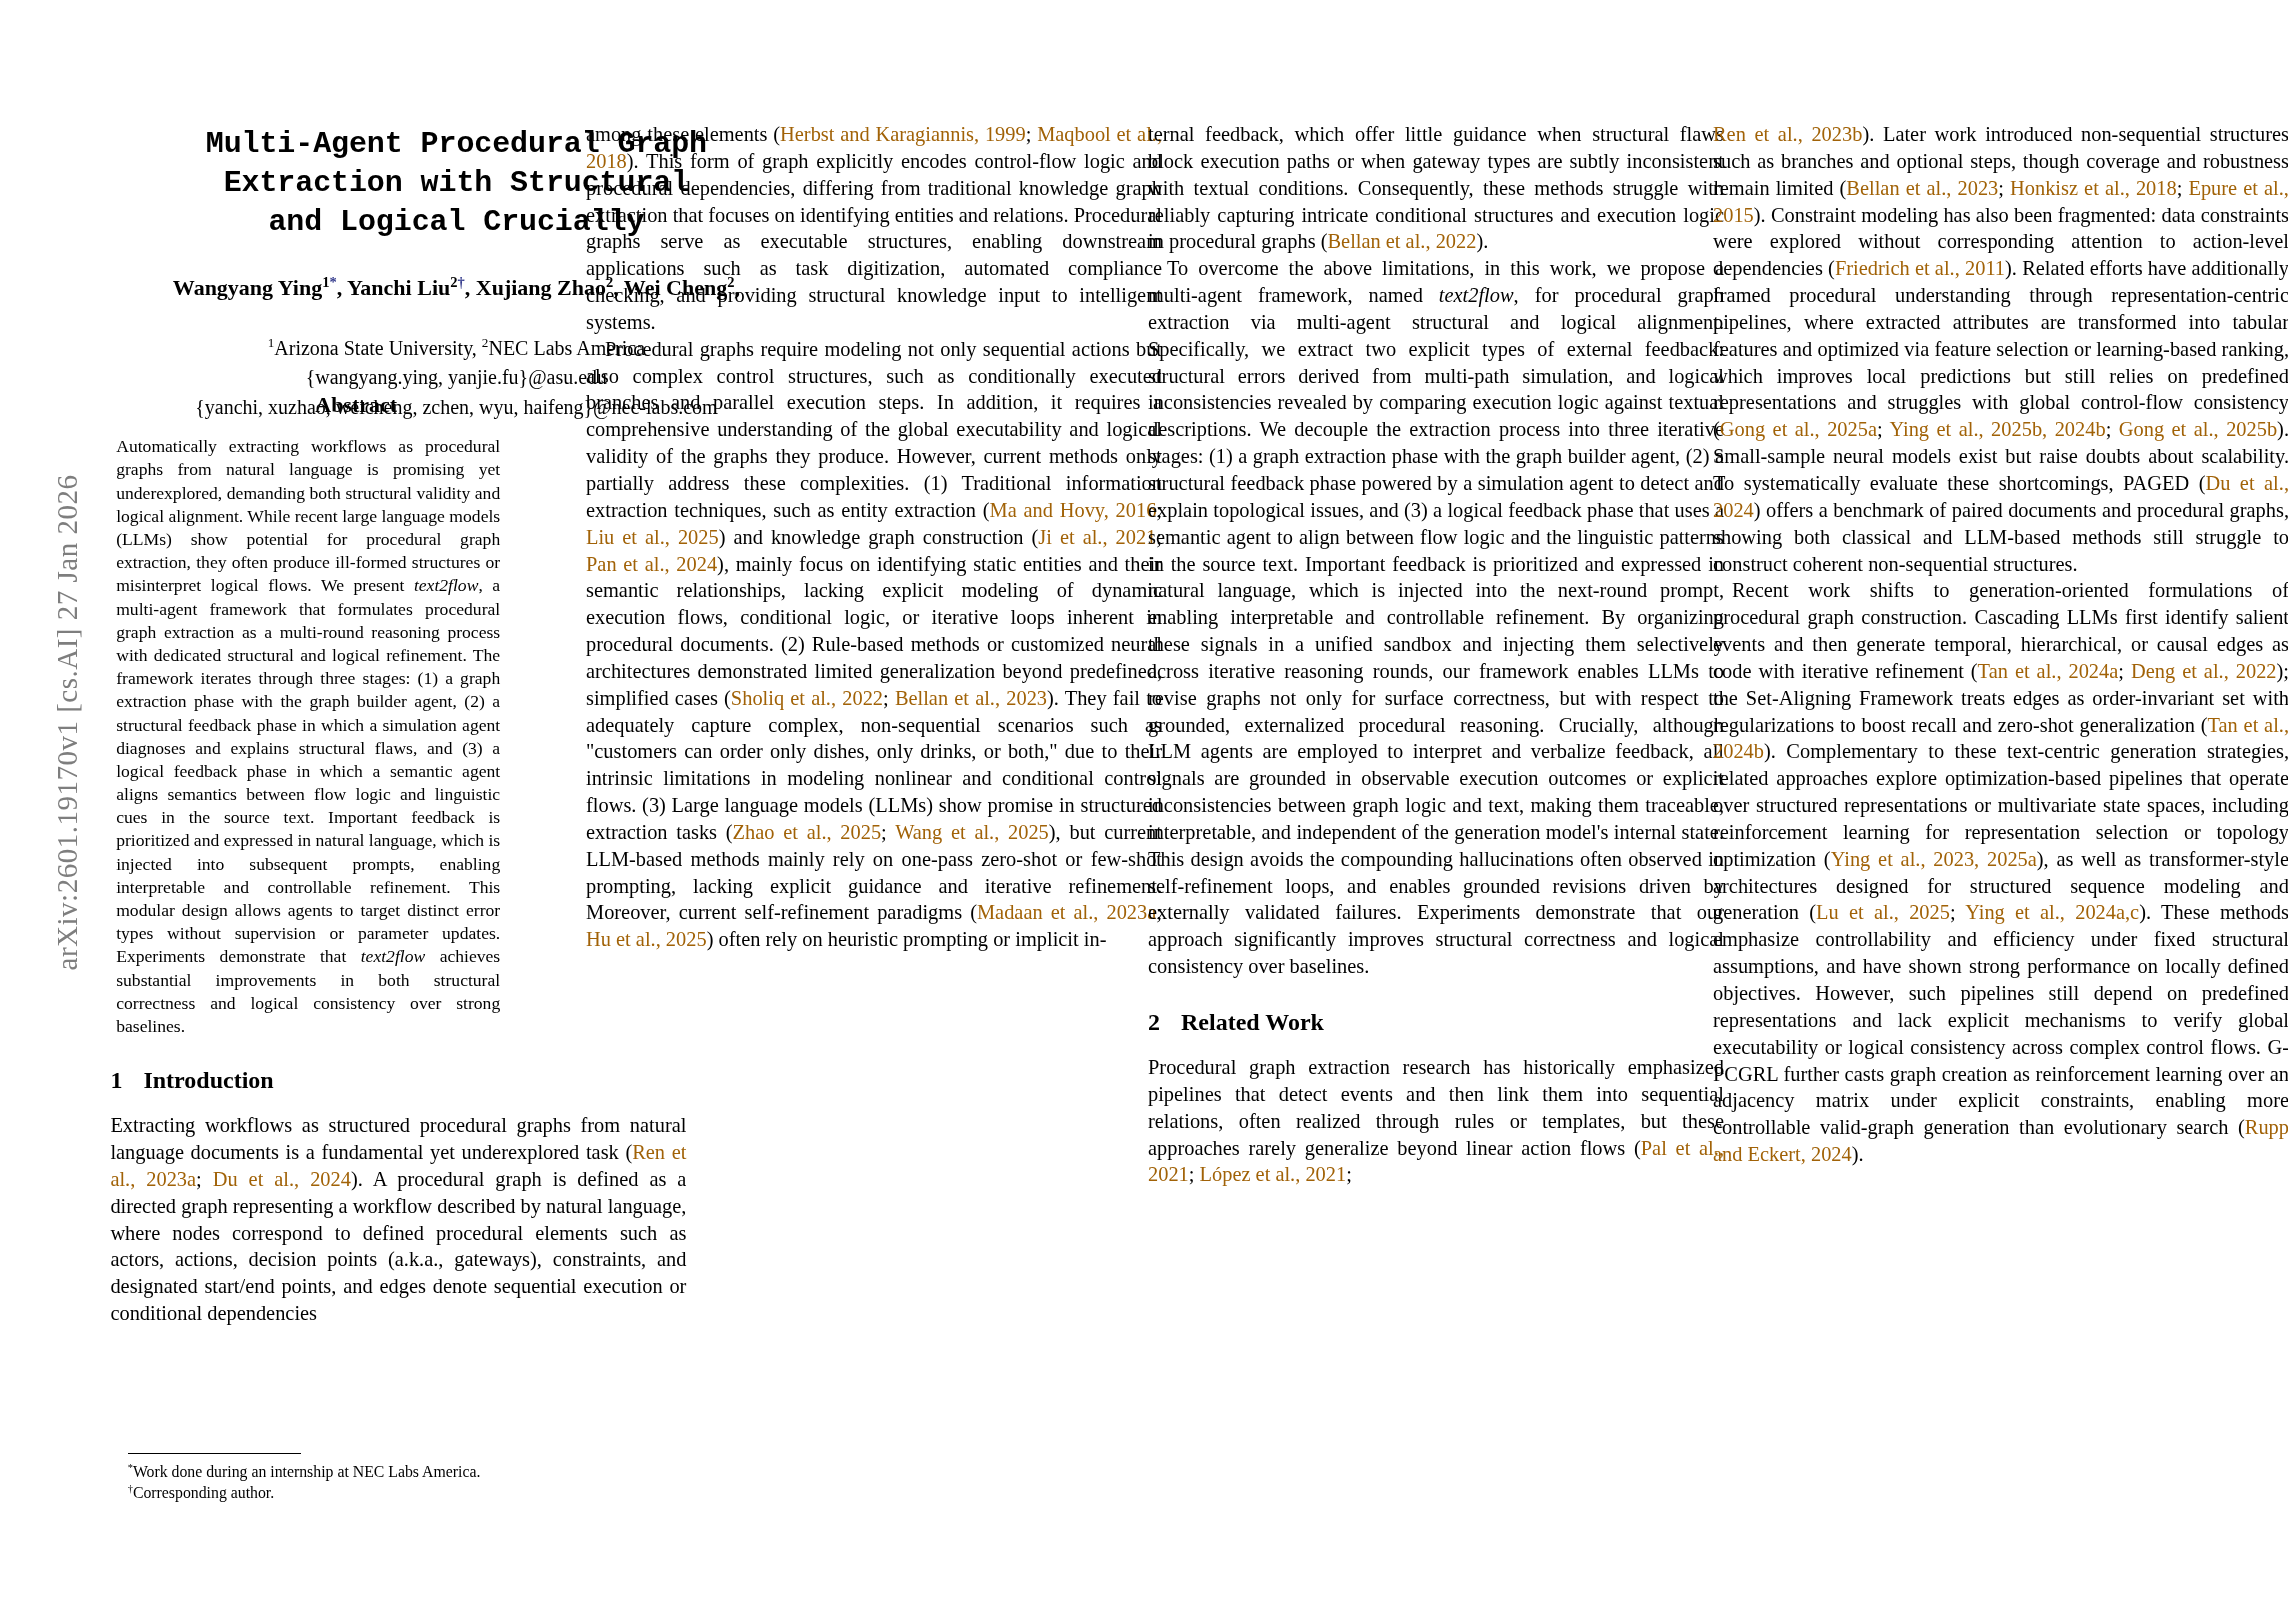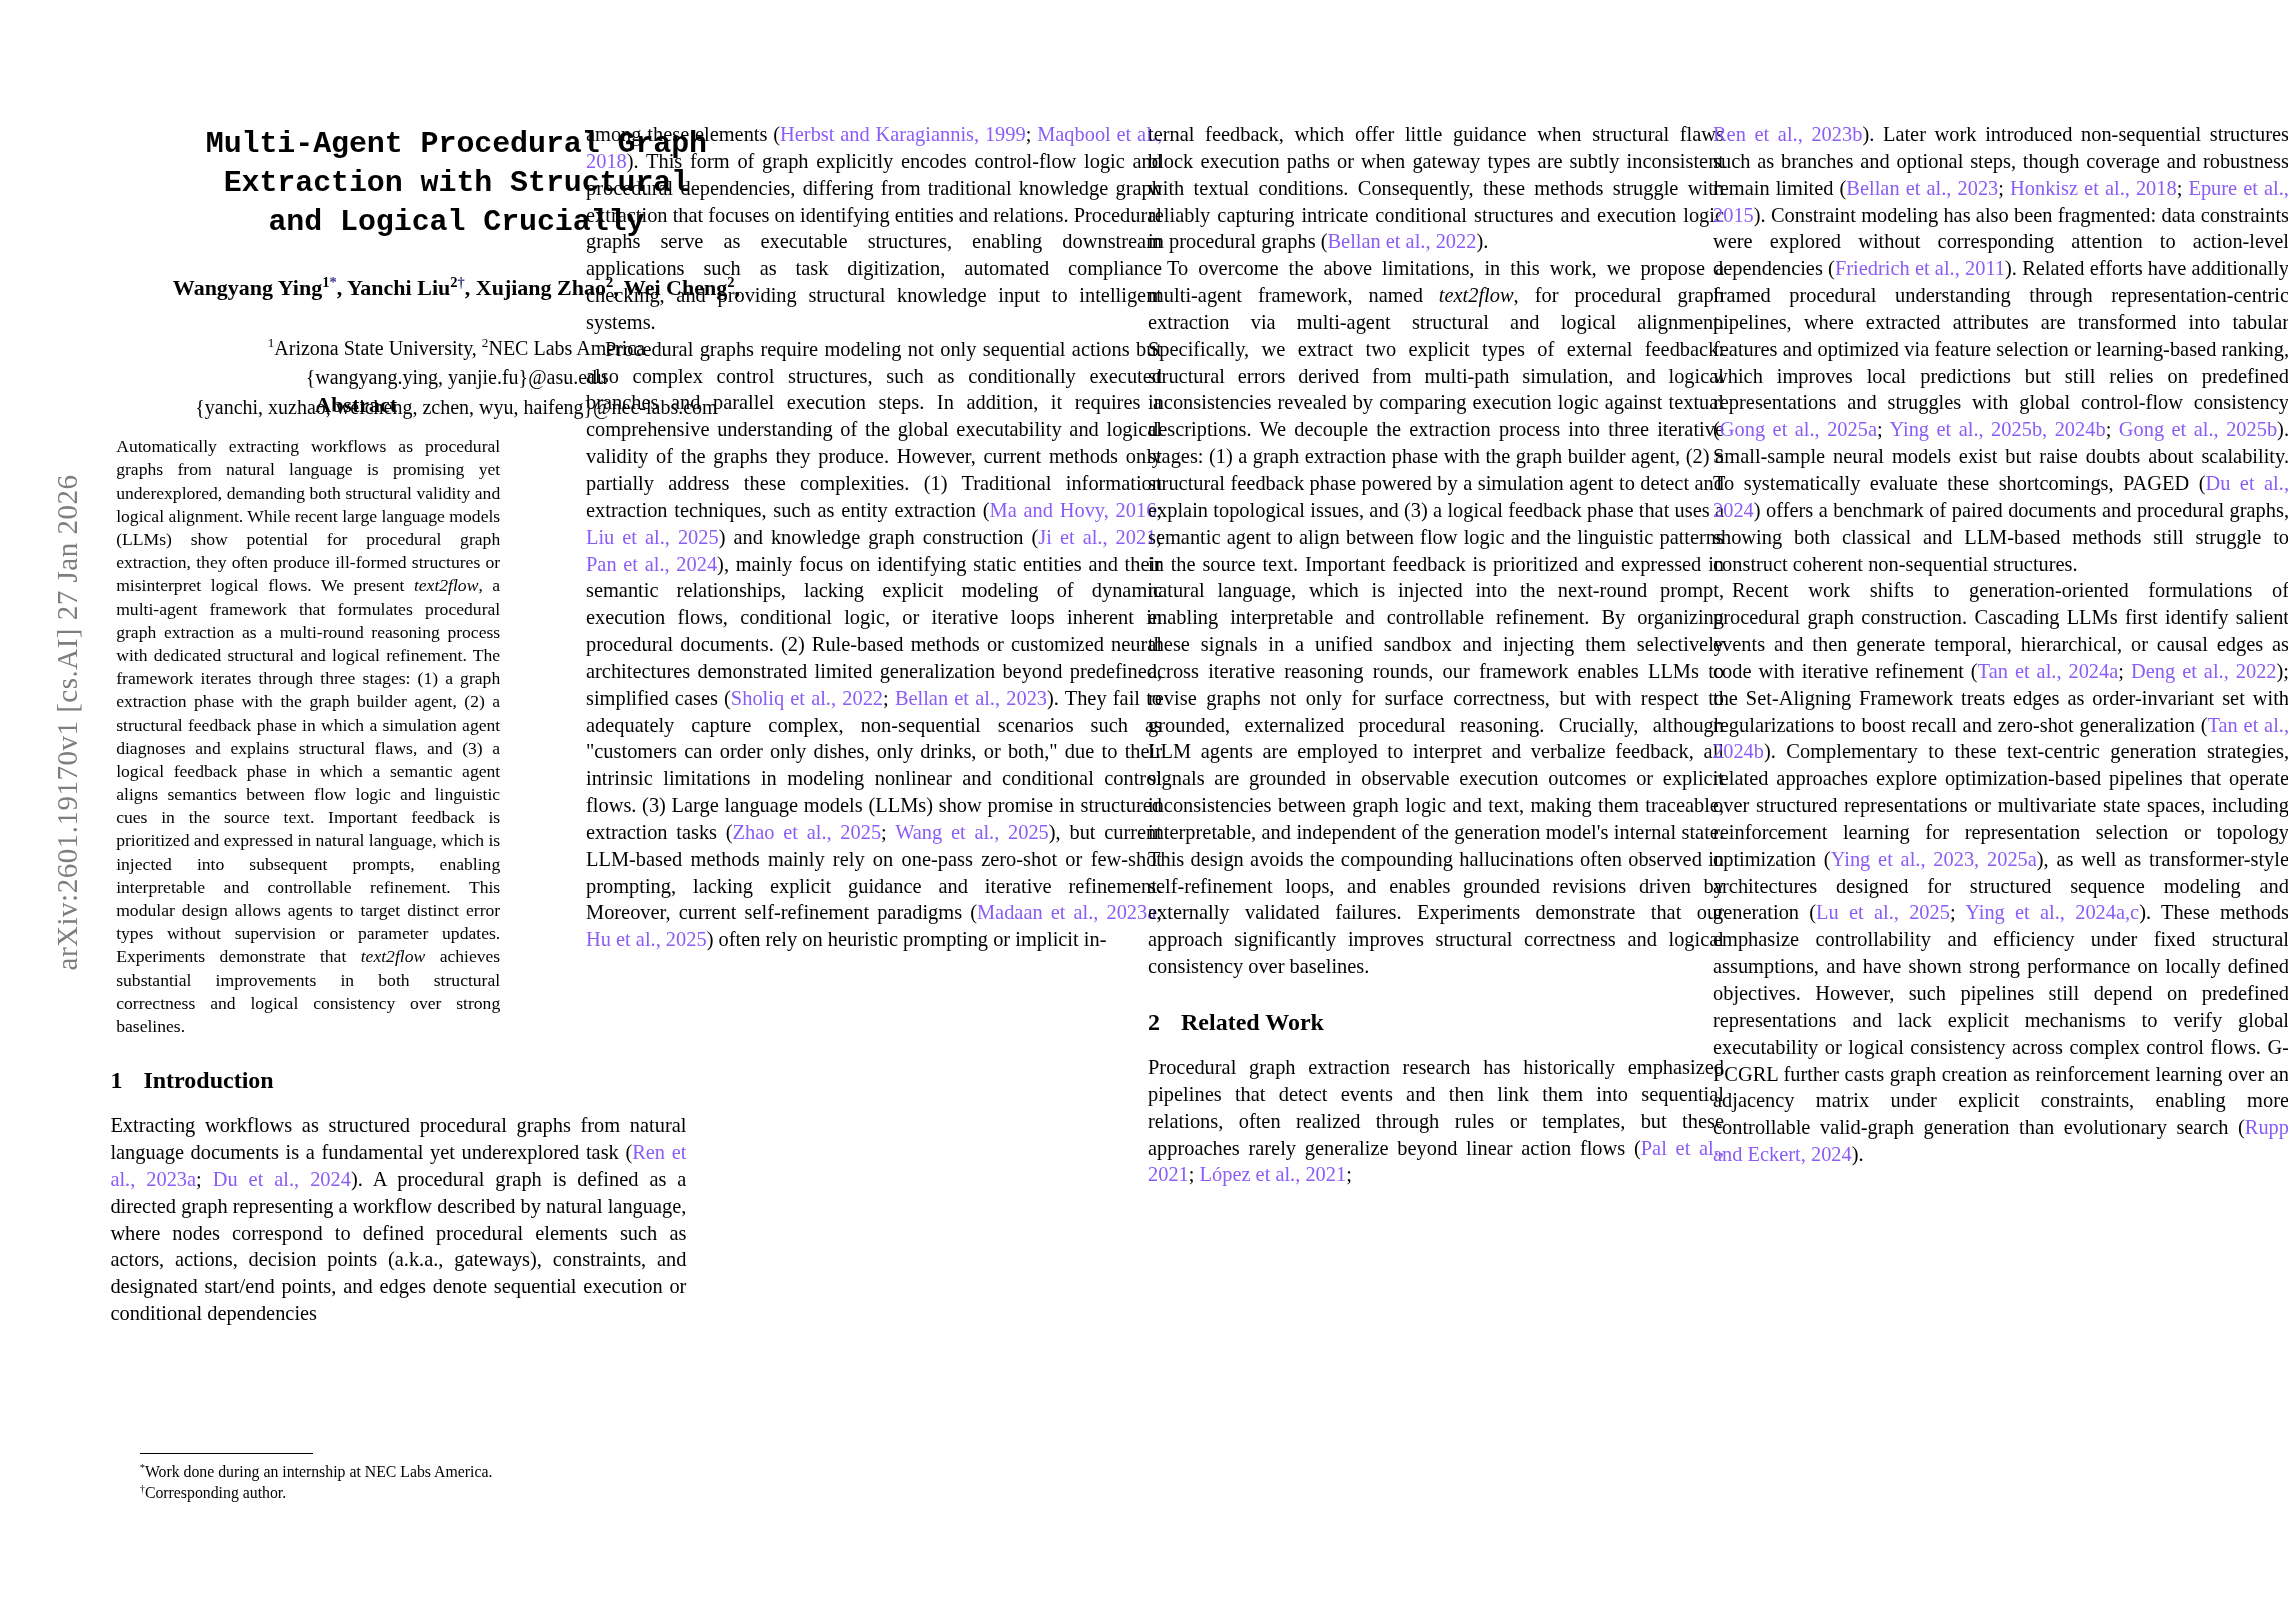--- a/index.html
+++ b/index.html
@@ -125,27 +125,27 @@
   p.para + p.para { margin-top: 0; }
 
   h2.section-heading {
     font-size: 24px;
     font-weight: bold;
     margin: 29px 0 18px 0;
     text-indent: 0;
   }
   h2.section-heading .num { display: inline-block; min-width: 33px; }
 
-  .cite { color: #8b5cf6; }
+  .cite { color: #a16207; }
   .ital { font-style: italic; }
 
   
   #footnotes {
     position: absolute;
-    left: 12px;
+    left: 0;
     bottom: 113px;
     width: 576px;
   }
   #footnote-rule {
     width: 173px;
     height: 1px;
     background: #000;
     margin: 0 0 7.7px 17.3px;
   }
   .footnote {

